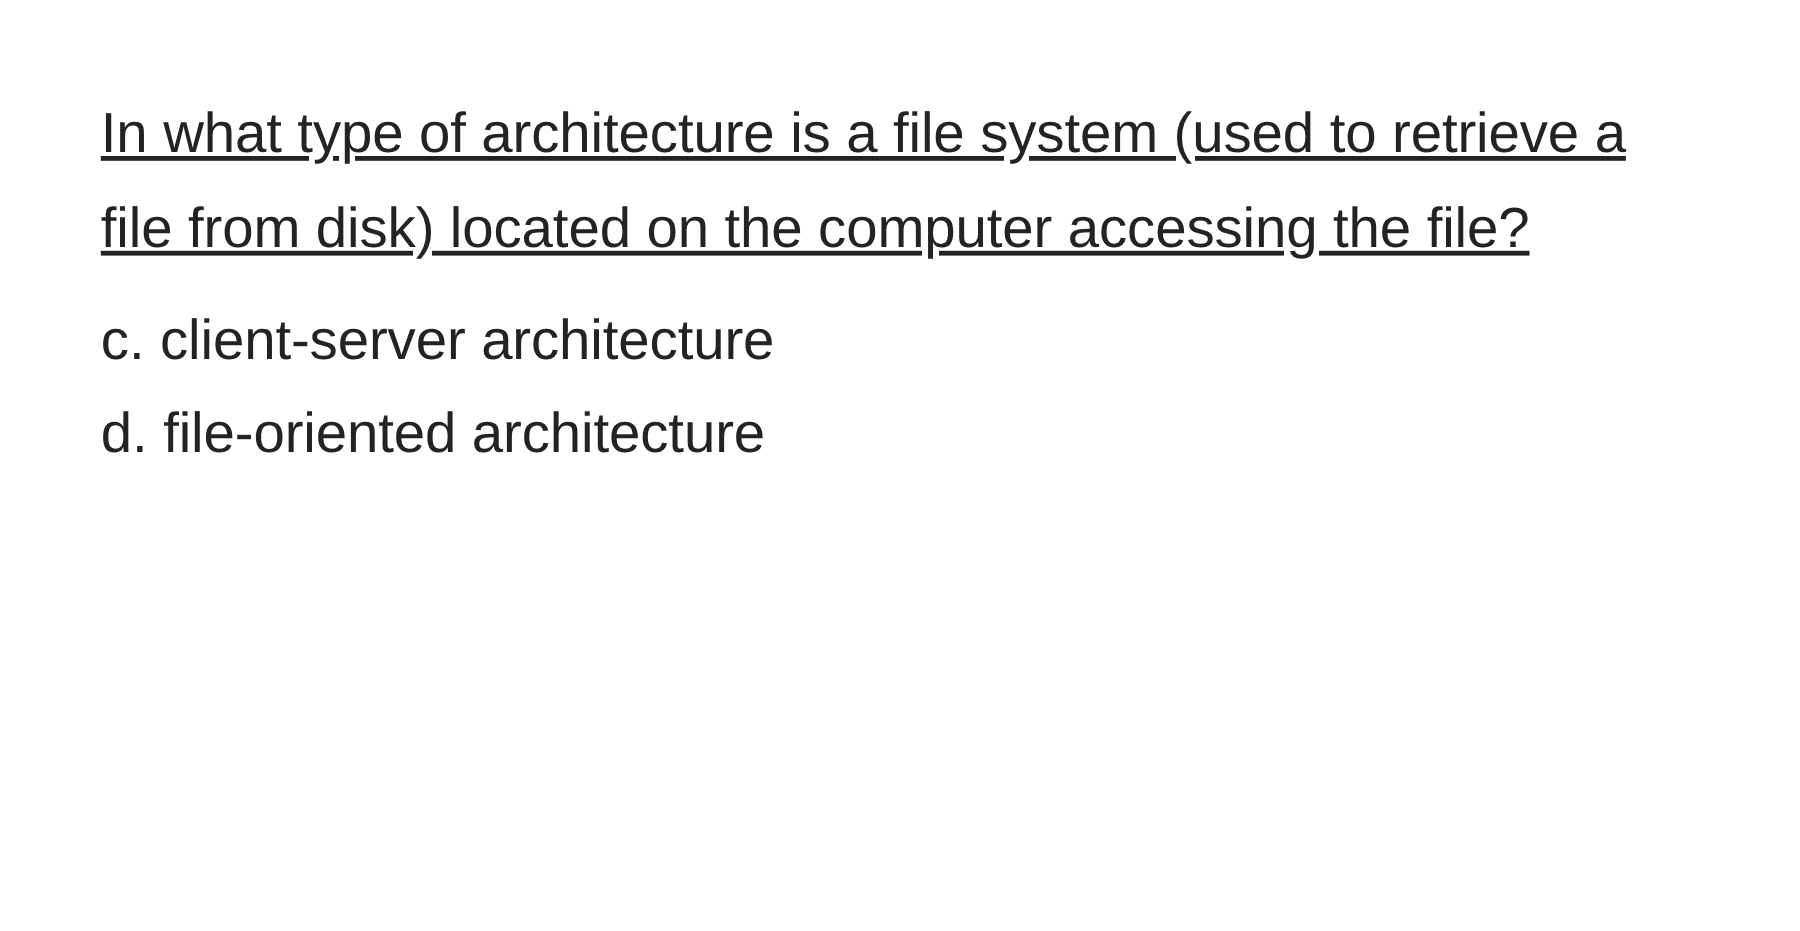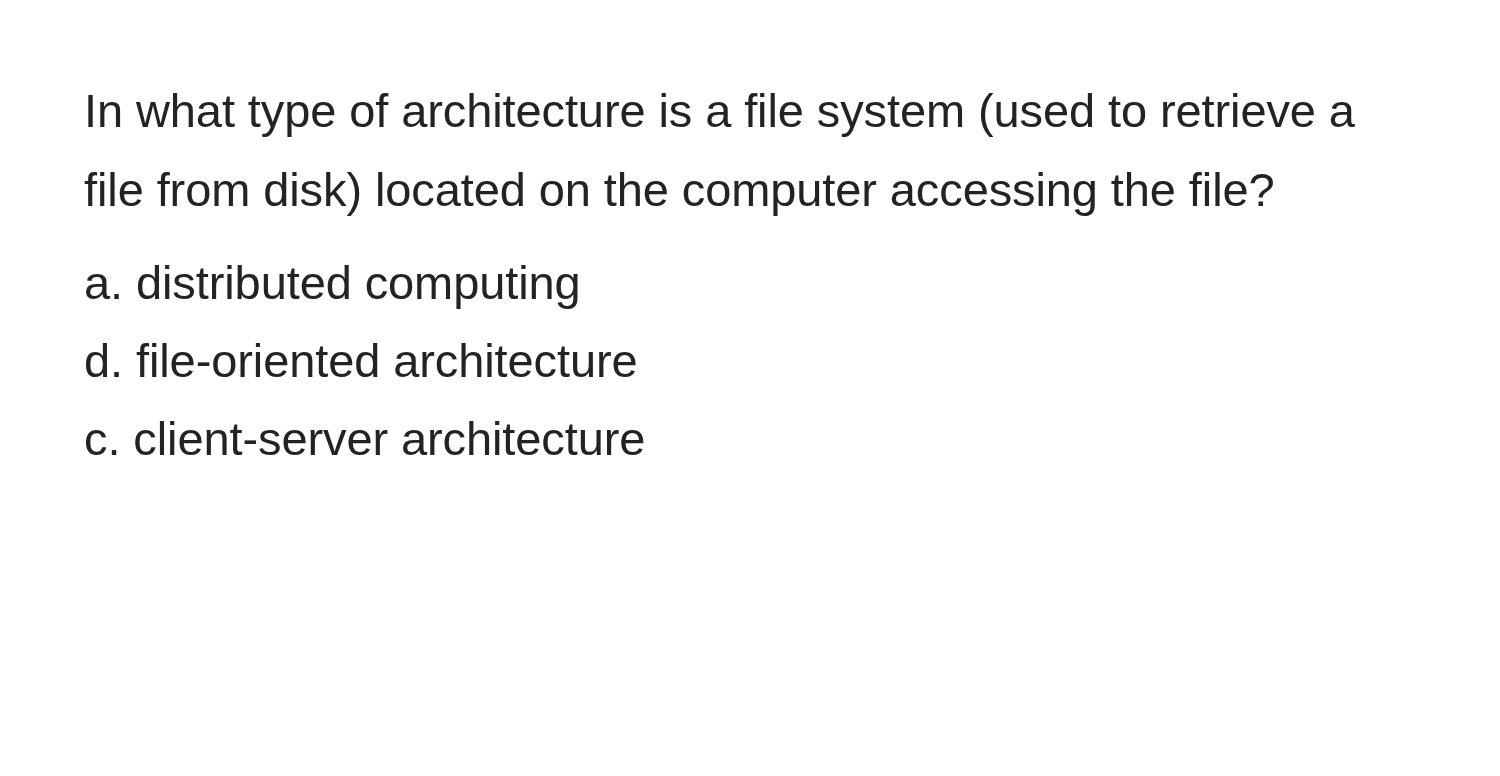--- a/index.html
+++ b/index.html
@@ -13,20 +13,21 @@
       background: #ffffff;
       font-family: -apple-system, BlinkMacSystemFont, "Segoe UI", Helvetica, Arial, sans-serif;
       color: #1a1a1a;
       padding: 72px 84px 0 84px;
     }
     .question {
       font-size: 47px;
       line-height: 1.68;
       letter-spacing: -0.1px;
       color: #232323;
+      text-decoration: underline;
     }
     .options {
       margin-top: 14px;
     }
     .option {
       font-size: 47px;
       line-height: 1.66;
       letter-spacing: -0.1px;
       color: #232323;
     }
@@ -37,24 +38,20 @@
       display: inline;
     }
   </style>
 </head>
 <body>
 
 <div class="question">In what type of architecture is a file system (used to retrieve a file from disk) located on the computer accessing the file?</div>
 
 <div class="options">
   <div class="option">
-    <span class="letter">a.</span>
-    <span class="text">distributed computing</span>
+    <span class="letter">c.</span>
+    <span class="text">client-server architecture</span>
   </div>
   <div class="option">
     <span class="letter">d.</span>
     <span class="text">file-oriented architecture</span>
   </div>
-  <div class="option">
-    <span class="letter">c.</span>
-    <span class="text">client-server architecture</span>
-  </div>
 </div>
 
 </body></html>

